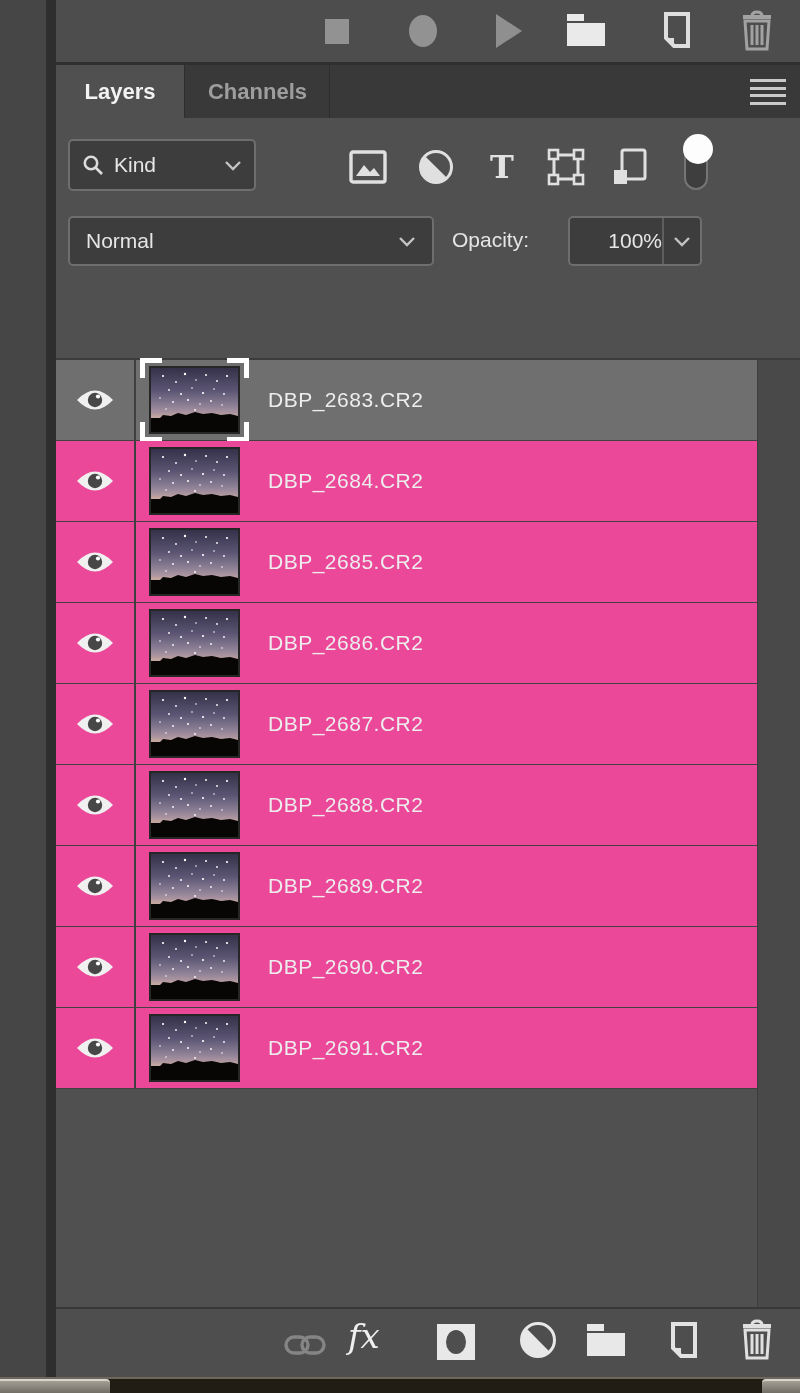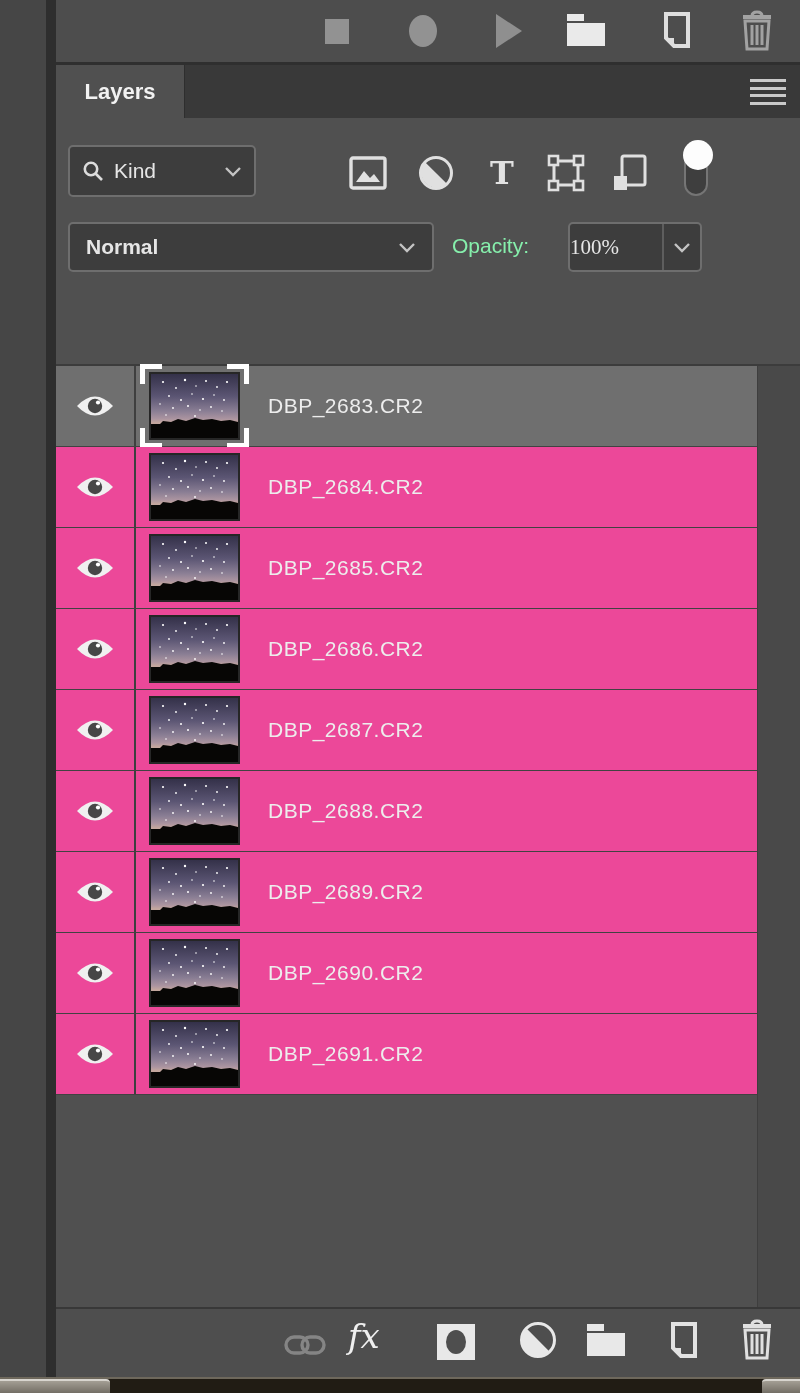--- a/index.html
+++ b/index.html
@@ -23,41 +23,41 @@
   .tab{position:absolute;top:0;height:53px;display:flex;align-items:center;justify-content:center;
        font-size:22px;font-weight:700;color:#9e9e9e;border-right:1px solid #2e2e2e;box-sizing:border-box;}
   .tab.active{background:#505050;color:#f2f2f2;}
   .tab-layers{left:0;width:129px;}
   .tab-channels{left:130px;width:144px;}
   .tab-paths{left:275px;width:114px;}
   .panel-menu{position:absolute;right:14px;top:14px;width:36px;height:26px;display:flex;flex-direction:column;justify-content:space-between;cursor:pointer;}
   .panel-menu span{display:block;height:3px;background:#c9c9c9;}
 
   
-  .panel-body{position:absolute;left:0;top:124px;width:744px;height:1189px;background:#505050;}
+  .panel-body{position:absolute;left:0;top:118px;width:744px;height:1189px;background:#505050;}
 
   .ctrl{box-sizing:border-box;background:#3d3d3d;border:2px solid #6e6e6e;border-radius:5px;color:#e6e6e6;}
 
   
   .kind-box{position:absolute;left:12px;top:21px;width:188px;height:52px;display:flex;align-items:center;padding:0 12px;gap:10px;font-size:21px;}
   .kind-box .chev{margin-left:auto;}
   .filter-ic{position:absolute;top:29px;width:44px;height:40px;display:flex;align-items:center;justify-content:center;}
   .f1{left:290px;}.f2{left:358px;}.f3{left:424px;}.f4{left:488px;}.f5{left:552px;}
   .type-letter{font-family:"DejaVu Serif", serif;font-weight:700;font-size:32px;color:#e2e2e2;line-height:1;}
   .filter-toggle{position:absolute;left:628px;top:18px;width:28px;height:56px;}
   .toggle-pill{position:absolute;left:0;top:8px;width:24px;height:46px;border:2px solid #757575;border-radius:14px;background:#3e3e3e;box-sizing:border-box;}
   .toggle-ball{position:absolute;left:-1px;top:-2px;width:30px;height:30px;border-radius:50%;background:#fdfdfd;}
 
   
-  .blend-box{position:absolute;left:12px;top:98px;width:366px;height:50px;display:flex;align-items:center;padding:0 16px;font-size:21px;font-weight:bold;}
+  .blend-box{position:absolute;left:12px;top:98px;width:366px;height:50px;display:flex;align-items:center;padding:0 16px;font-size:21px;}
   .blend-box .chev{margin-left:auto;}
-  .opacity-label,.fill-label{position:absolute;font-size:21px;color:#86efac;}
+  .opacity-label,.fill-label{position:absolute;font-size:21px;color:#e5e5e5;}
   .opacity-label{left:396px;top:110px;}
   .value-box{position:absolute;width:134px;height:50px;display:flex;align-items:center;font-size:21px;}
-  .value-box .val{flex:1;text-align:left;font-family:Liberation Serif, serif;}
+  .value-box .val{flex:1;text-align:right;}
   .value-box .chev-cell{width:36px;height:100%;display:flex;align-items:center;justify-content:center;border-left:2px solid #5e5e5e;}
   .opacity-box{left:512px;top:98px;}
   .fill-box{left:512px;top:275px;}
 
   
   .lock-label{position:absolute;left:18px;top:286px;font-size:21px;color:#d4d4d4;}
   .lock-ic{position:absolute;top:278px;width:44px;height:40px;display:flex;align-items:center;justify-content:center;}
   .l1{left:66px;}.l2{left:138px;}.l3{left:210px;}.l4{left:278px;}.l5{left:342px;}
   .fill-label{left:458px;top:286px;}
 
@@ -148,20 +148,23 @@
           <line x1="18" y1="15" x2="18" y2="35"></line>
           <line x1="23" y1="15" x2="23" y2="35"></line>
       </svg>
     </div>
   </div>
 
   <div class="tab-strip">
     <div class="tab tab-layers active">
         <span>Layers</span>
       </div>
+    <div class="tab tab-channels">
+        <span>Channels</span>
+      </div>
     <div class="panel-menu">
         <span></span>
         <span></span>
         <span></span>
         <span></span>
       </div>
   </div>
 
   <div class="panel-body">
 

